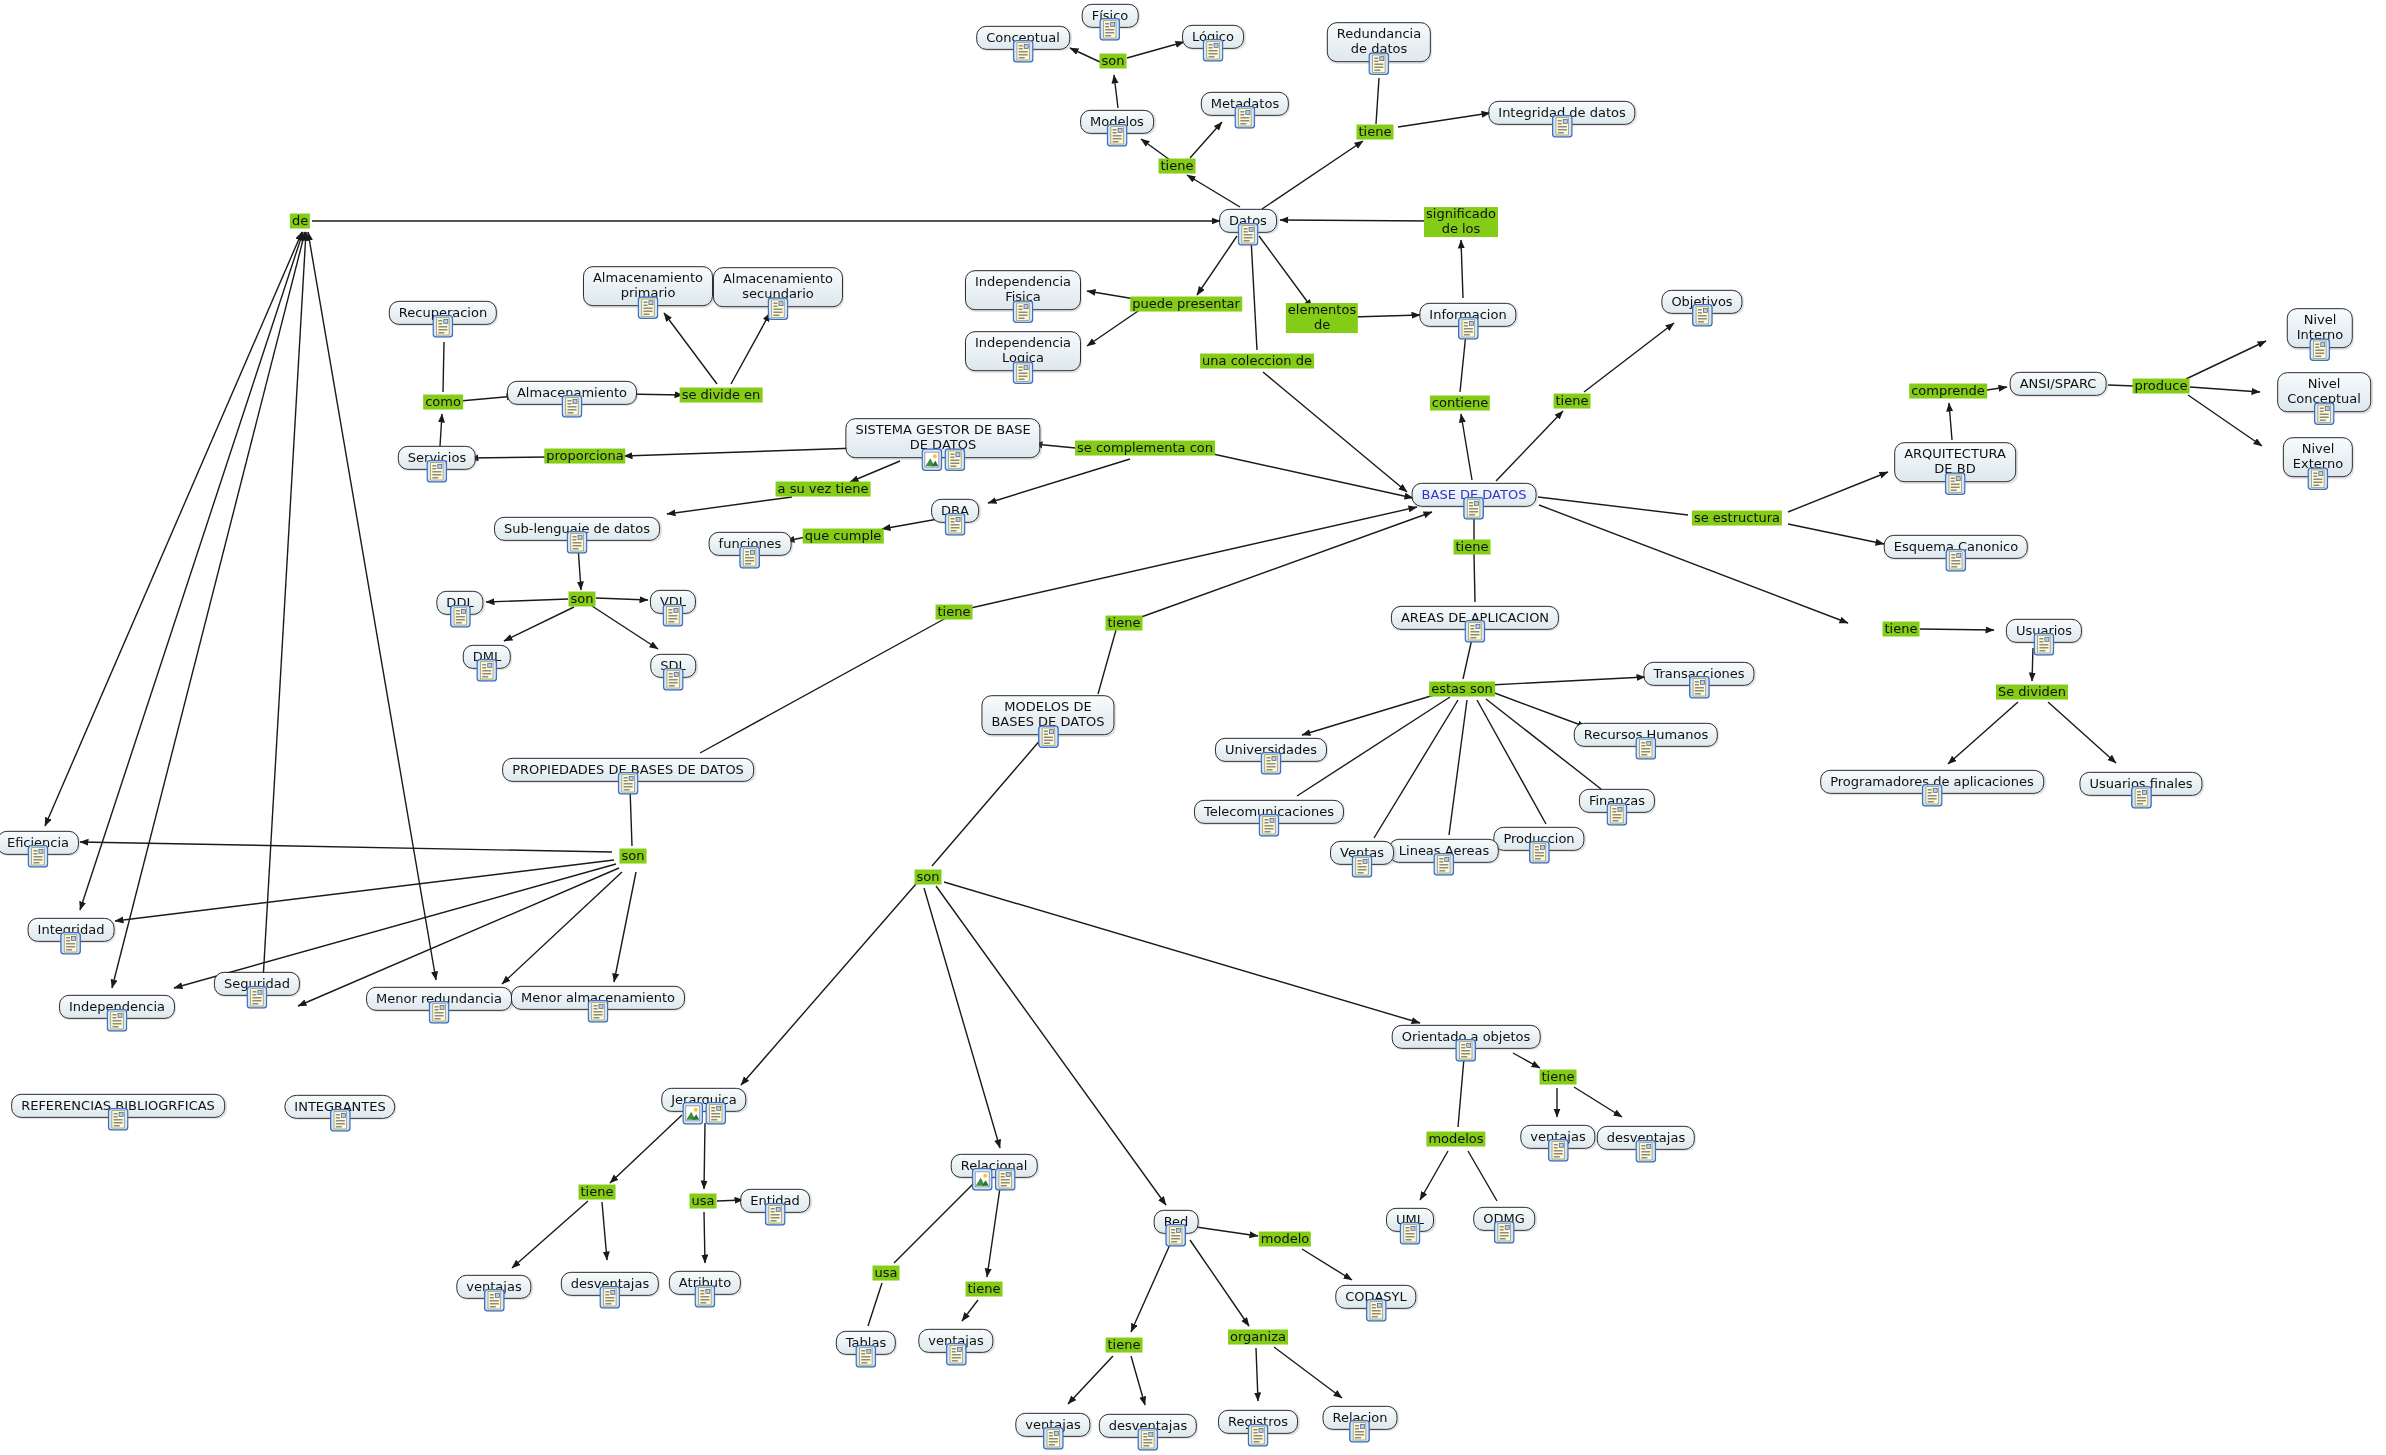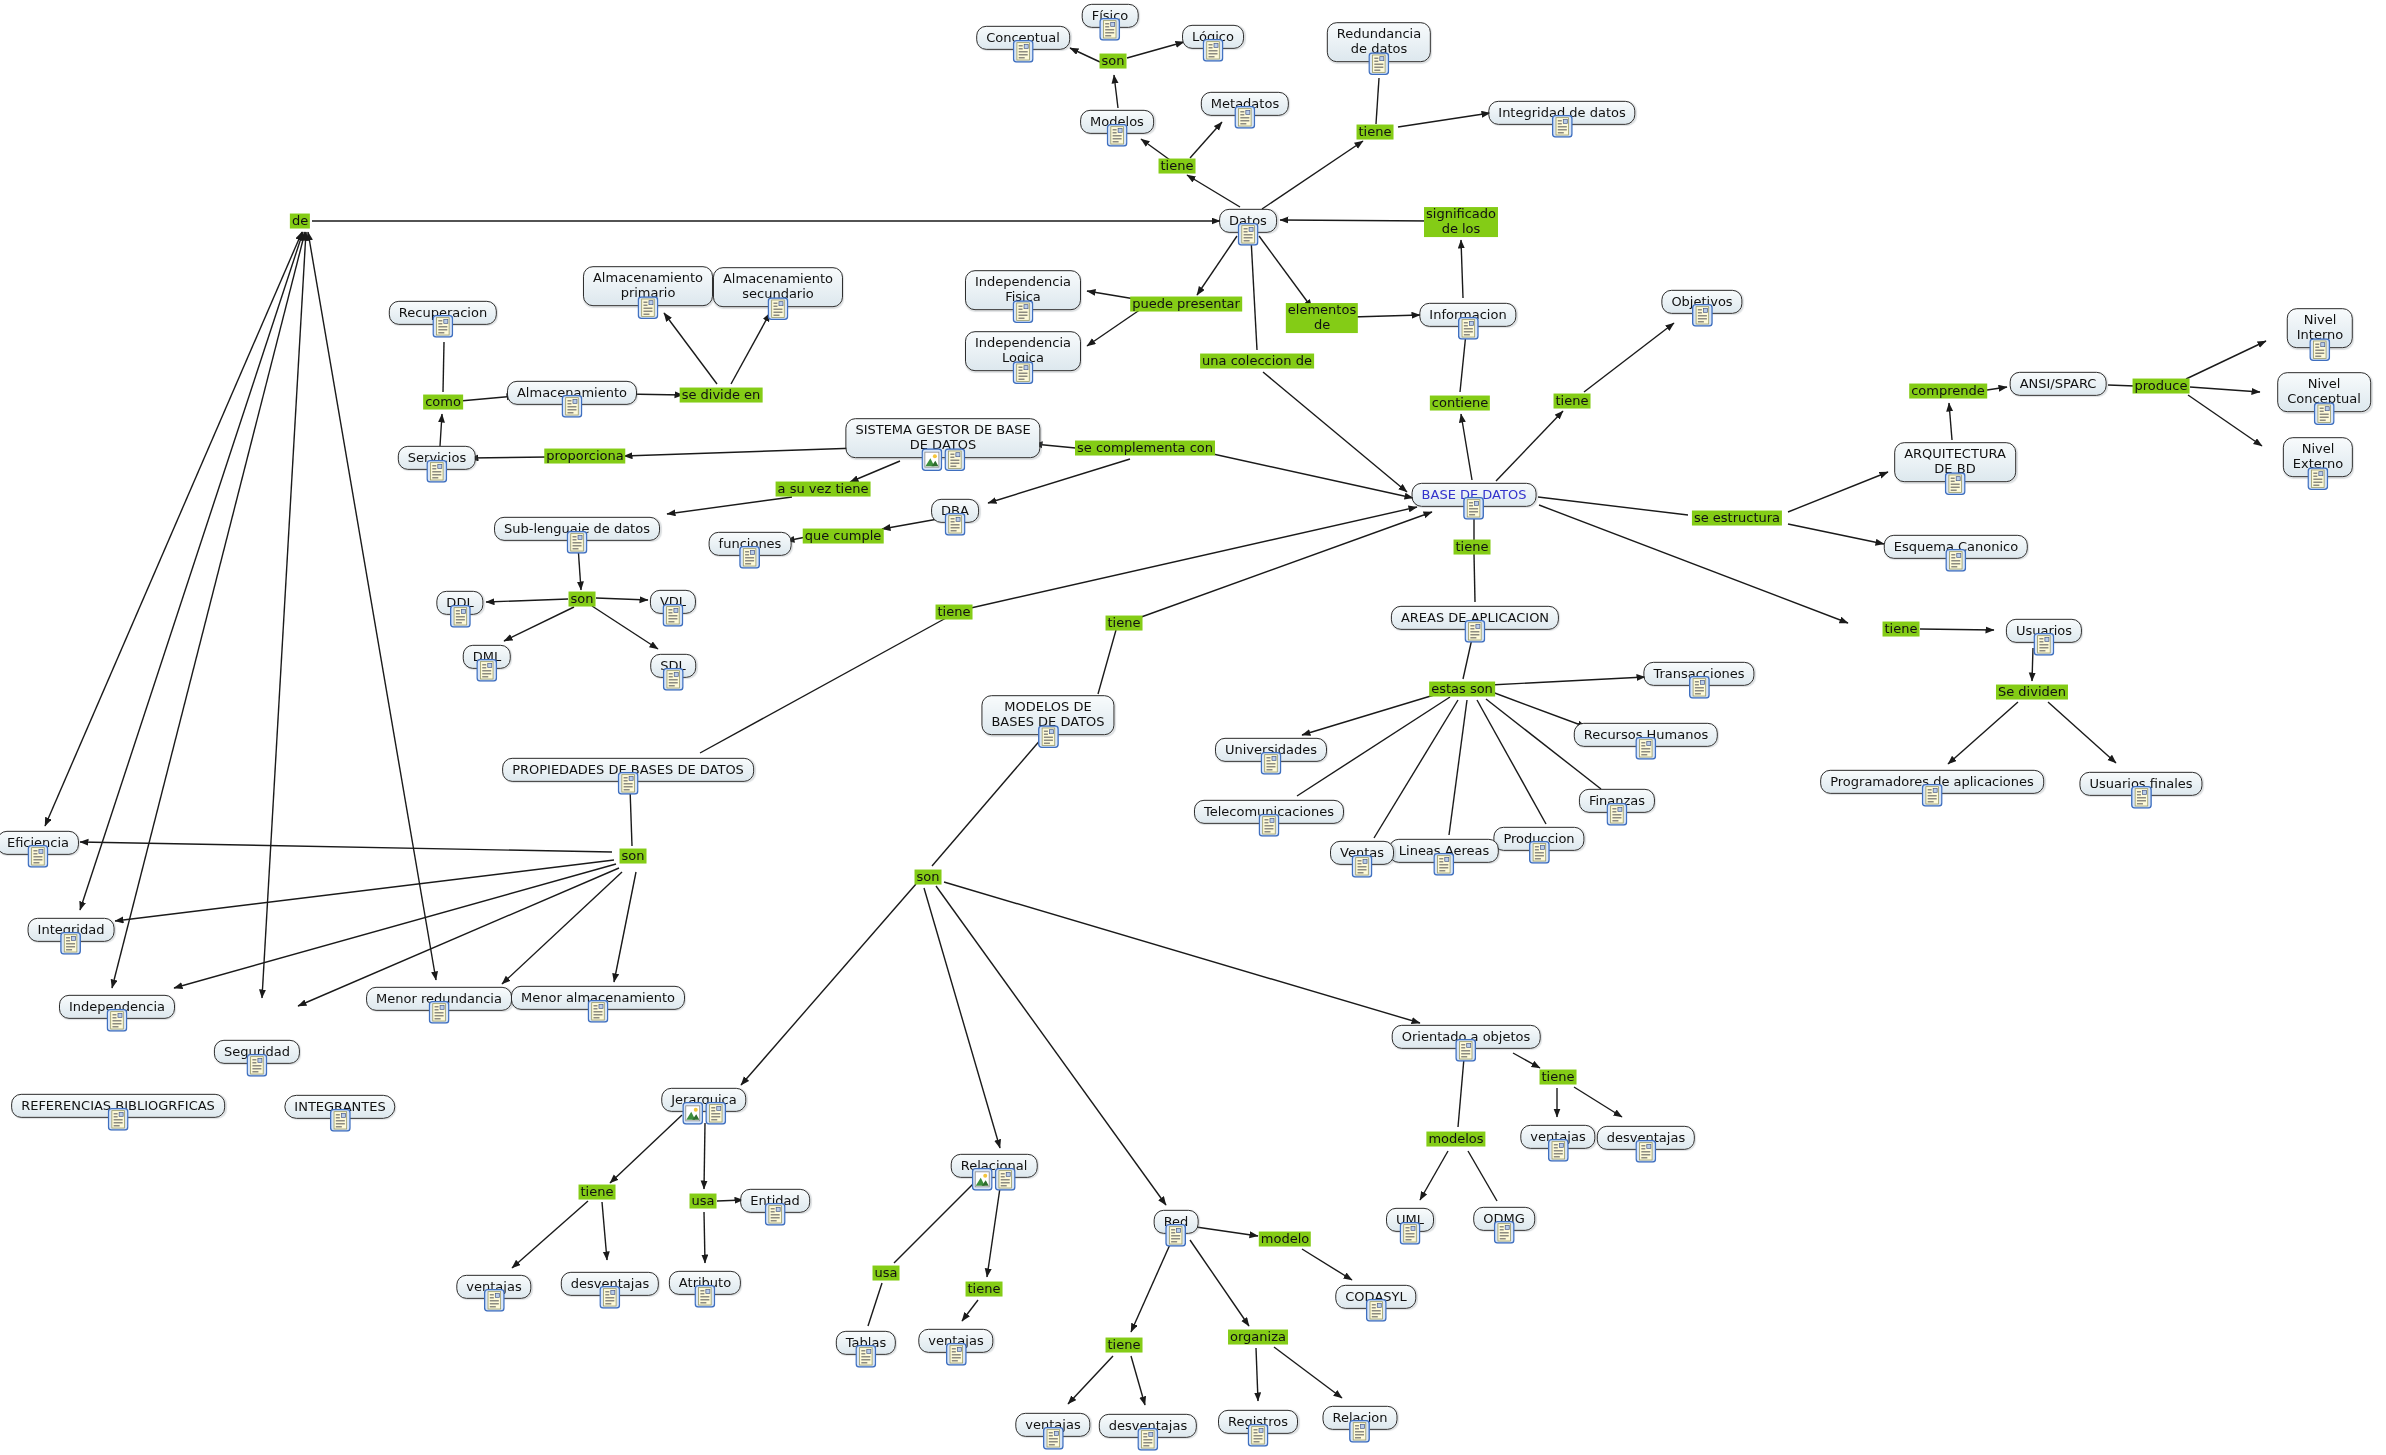--- a/index.html
+++ b/index.html
@@ -633,21 +633,21 @@
     <div class="node" style="left: 117px; top: 1007px;"><span>Independencia</span><span class="icons"><span><svg width="21" height="23" viewBox="0 0 21 23">
             <rect x="0.8" y="0.8" width="19.4" height="21.4" rx="3" fill="#d8e6f8" stroke="#3f6fbf" stroke-width="1.4"></rect>
             <rect x="4.2" y="2.8" width="12.6" height="17.4" fill="#fdf9d8" stroke="#9b9b66" stroke-width="0.8"></rect>
             <rect x="11.5" y="4.5" width="4" height="4" fill="#b9cdea" stroke="#4a5a88" stroke-width="0.7"></rect>
             <line x1="6" y1="6" x2="10" y2="6" stroke="#555" stroke-width="1"></line>
             <line x1="6" y1="9" x2="10" y2="9" stroke="#555" stroke-width="1"></line>
             <line x1="6" y1="12" x2="15" y2="12" stroke="#555" stroke-width="1"></line>
             <line x1="6" y1="15" x2="15" y2="15" stroke="#555" stroke-width="1"></line>
             <line x1="6" y1="18" x2="12" y2="18" stroke="#555" stroke-width="1"></line>
           </svg></span></span></div>
-    <div class="node" style="left: 257px; top: 1052px; text-align: center;"><span>Seguridad</span><span class="icons"><span><svg width="21" height="23" viewBox="0 0 21 23">
+    <div class="node" style="left: 257px; top: 984px; text-align: center;"><span>Seguridad</span><span class="icons"><span><svg width="21" height="23" viewBox="0 0 21 23">
             <rect x="0.8" y="0.8" width="19.4" height="21.4" rx="3" fill="#d8e6f8" stroke="#3f6fbf" stroke-width="1.4"></rect>
             <rect x="4.2" y="2.8" width="12.6" height="17.4" fill="#fdf9d8" stroke="#9b9b66" stroke-width="0.8"></rect>
             <rect x="11.5" y="4.5" width="4" height="4" fill="#b9cdea" stroke="#4a5a88" stroke-width="0.7"></rect>
             <line x1="6" y1="6" x2="10" y2="6" stroke="#555" stroke-width="1"></line>
             <line x1="6" y1="9" x2="10" y2="9" stroke="#555" stroke-width="1"></line>
             <line x1="6" y1="12" x2="15" y2="12" stroke="#555" stroke-width="1"></line>
             <line x1="6" y1="15" x2="15" y2="15" stroke="#555" stroke-width="1"></line>
             <line x1="6" y1="18" x2="12" y2="18" stroke="#555" stroke-width="1"></line>
           </svg></span></span></div>
     <div class="node" style="left: 439px; top: 999px;"><span>Menor redundancia</span><span class="icons"><span><svg width="21" height="23" viewBox="0 0 21 23">

